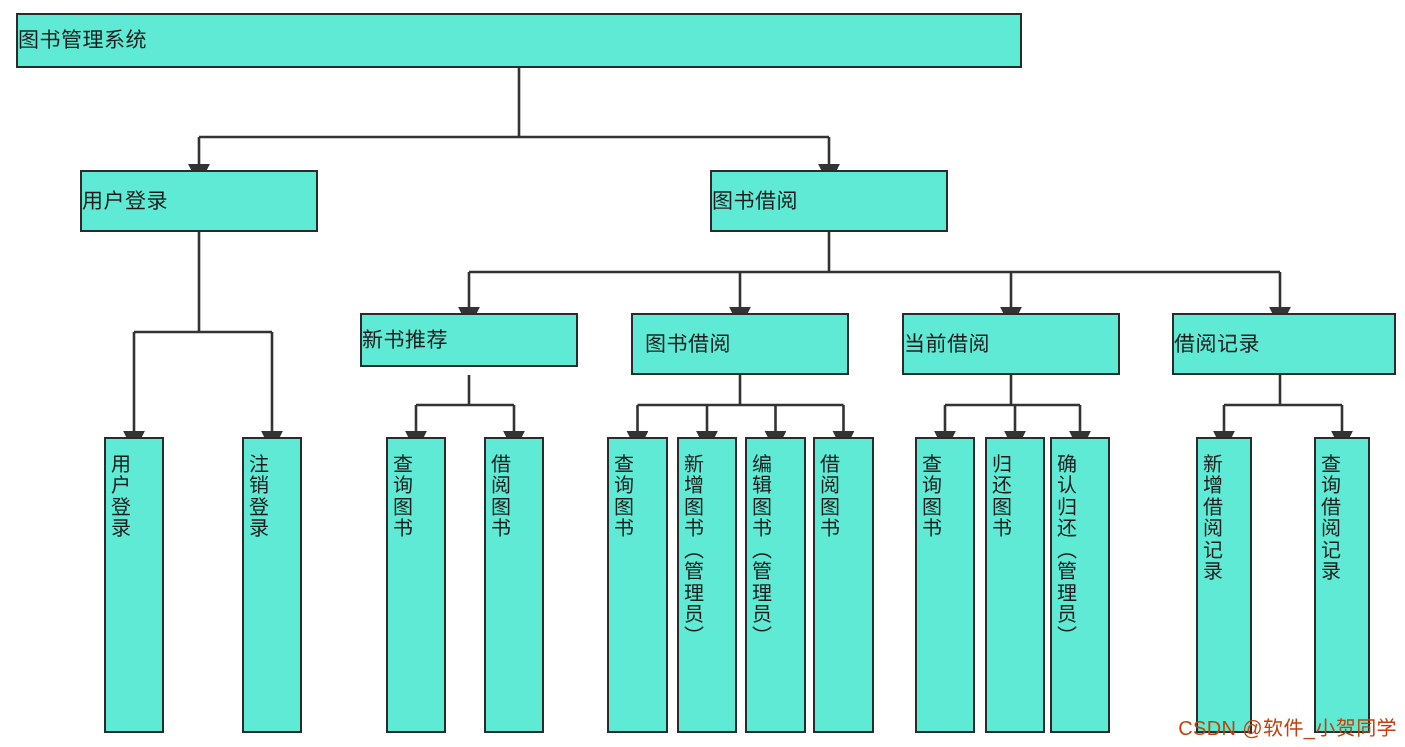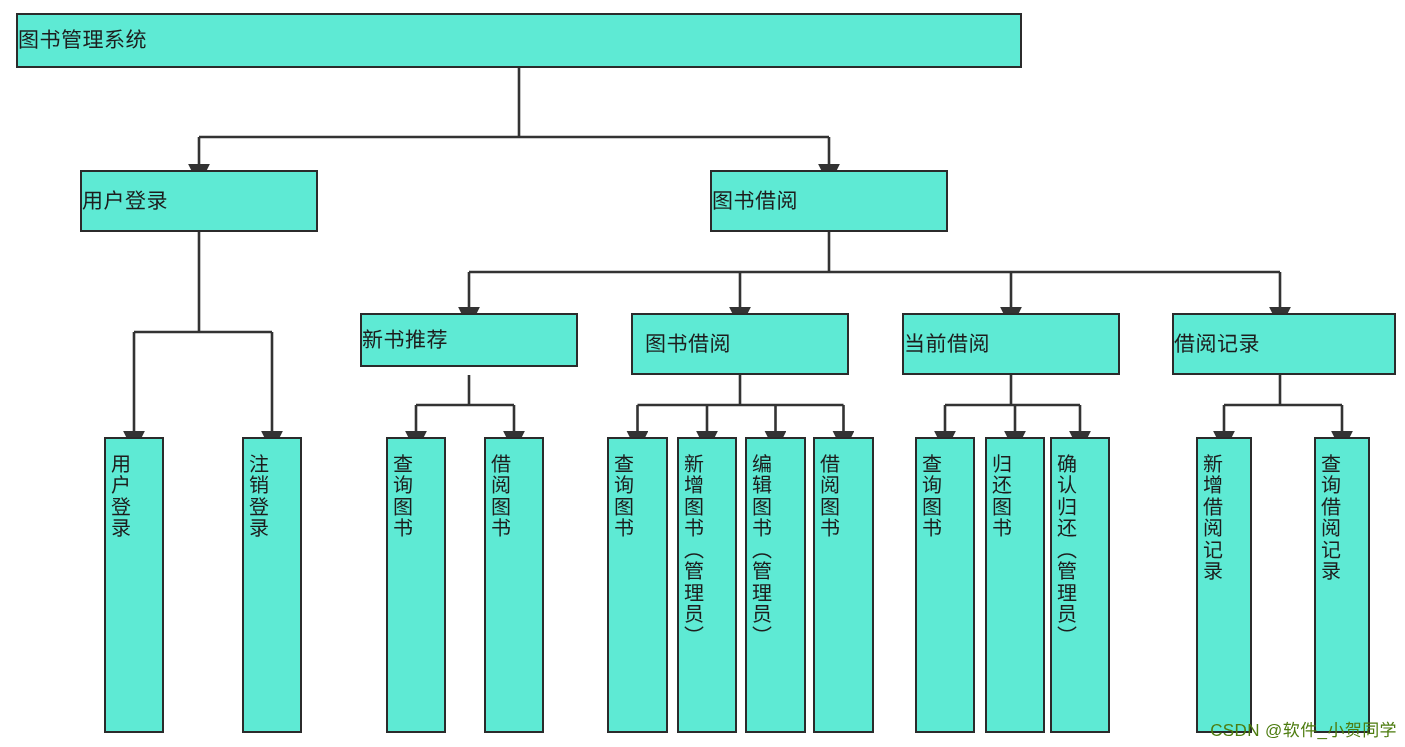--- a/index.html
+++ b/index.html
@@ -56,22 +56,22 @@
     text-orientation: upright;
     font-size: 20px;
     line-height: 1.32;
     letter-spacing: 1.5px;
     white-space: nowrap;
   }
   #watermark {
     position: absolute;
     right: 8px;
     bottom: 6px;
-    font-size: 17px;
-    color: #4d7c0f;
+    font-size: 20px;
+    color: #c2410c;
     letter-spacing: 0.4px;
     white-space: nowrap;
     user-select: none;
   }
 </style>
 </head>
 <body>
 
 <div id="diagram-root">
 

